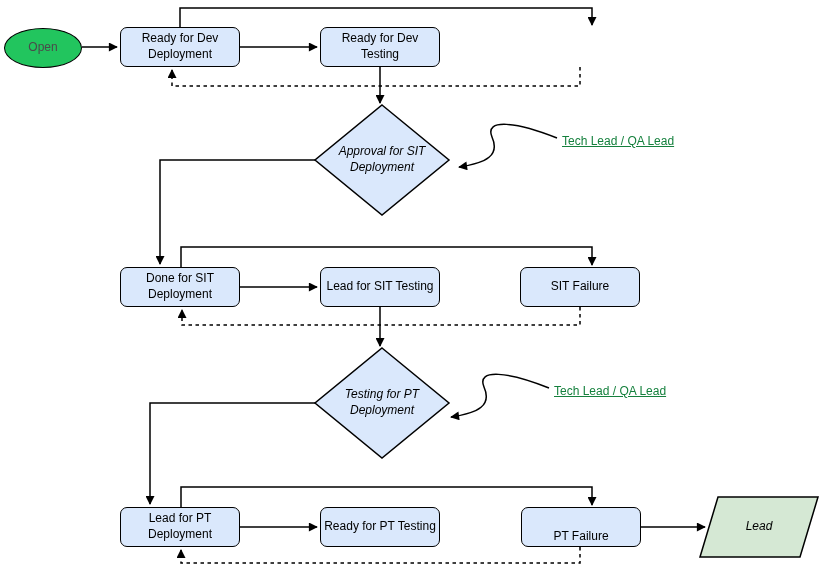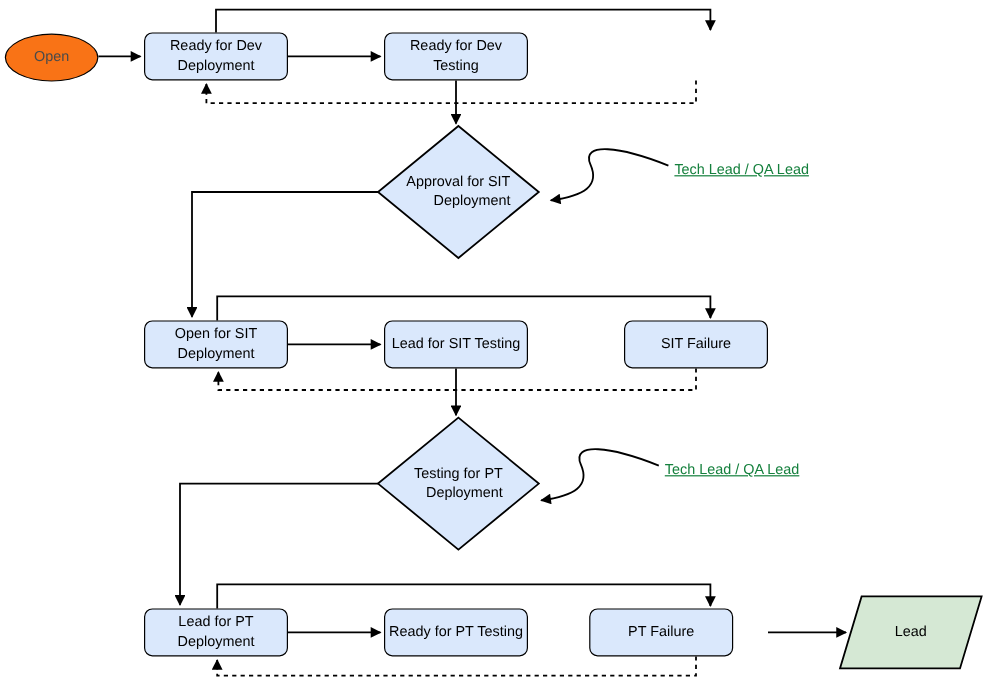--- a/index.html
+++ b/index.html
@@ -9,26 +9,26 @@
   }
   svg.overlay{position:absolute;left:0;top:0;z-index:0;}
   .node{
     position:absolute;box-sizing:border-box;z-index:2;
     background:#dae8fc;border:1.5px solid #000;border-radius:7px;
     display:flex;align-items:center;justify-content:center;
     text-align:center;font-size:12px;line-height:1.3;color:#000;
     white-space:pre-line;padding:1px 3px;
   }
   .ellipse{
-    border-radius:50%;background:#f97316;color:#4a4a4a;
+    border-radius:50%;background:#22c55e;color:#4a4a4a;
   }
   .float-label{
     position:absolute;z-index:2;display:flex;align-items:center;justify-content:center;
-    text-align:right;font-size:12px;line-height:1.3;color:#000;white-space:pre-line;
-    background:transparent;border:none;
+    text-align:center;font-size:12px;line-height:1.3;color:#000;white-space:pre-line;
+    background:transparent;border:none;font-style:italic;
   }
   .ann{
     position:absolute;z-index:2;font-size:12px;color:#15803d;white-space:nowrap;text-decoration:underline;
   }
 </style>
 </head>
 <body>
 
 <div id="canvas">
 
@@ -77,21 +77,21 @@
 Testing</span>
   </div>
 
   <div class="float-label" style="left:315px;top:105px;width:134px;height:110px;">
     <span>Approval for SIT
 Deployment</span>
   </div>
   <div class="ann" style="left:562px;top:134px;">Tech Lead / QA Lead</div>
 
   <div class="node" style="left:120px;top:267px;width:120px;height:40px;">
-    <span>Open for SIT
+    <span>Done for SIT
 Deployment</span>
   </div>
   <div class="node" style="left:320px;top:267px;width:120px;height:40px;">
     <span>Lead for SIT Testing</span>
   </div>
   <div class="node" style="left:520px;top:267px;width:120px;height:40px;">
     <span>SIT Failure</span>
   </div>
 
   <div class="float-label" style="left:315px;top:348px;width:134px;height:110px;">
@@ -100,21 +100,21 @@
   </div>
   <div class="ann" style="left:554px;top:384px;">Tech Lead / QA Lead</div>
 
   <div class="node" style="left:120px;top:507px;width:120px;height:40px;">
     <span>Lead for PT
 Deployment</span>
   </div>
   <div class="node" style="left:320px;top:507px;width:120px;height:40px;">
     <span>Ready for PT Testing</span>
   </div>
-  <div class="node" style="left:491px;top:507px;width:120px;height:40px;">
+  <div class="node" style="left:521px;top:507px;width:120px;height:40px;align-items:flex-end;">
     <span>PT Failure</span>
   </div>
 
   <div class="float-label" style="left:700px;top:497px;width:118px;height:60px;">
     <span>Lead</span>
   </div>
 
 </div>
 
 </body></html>

